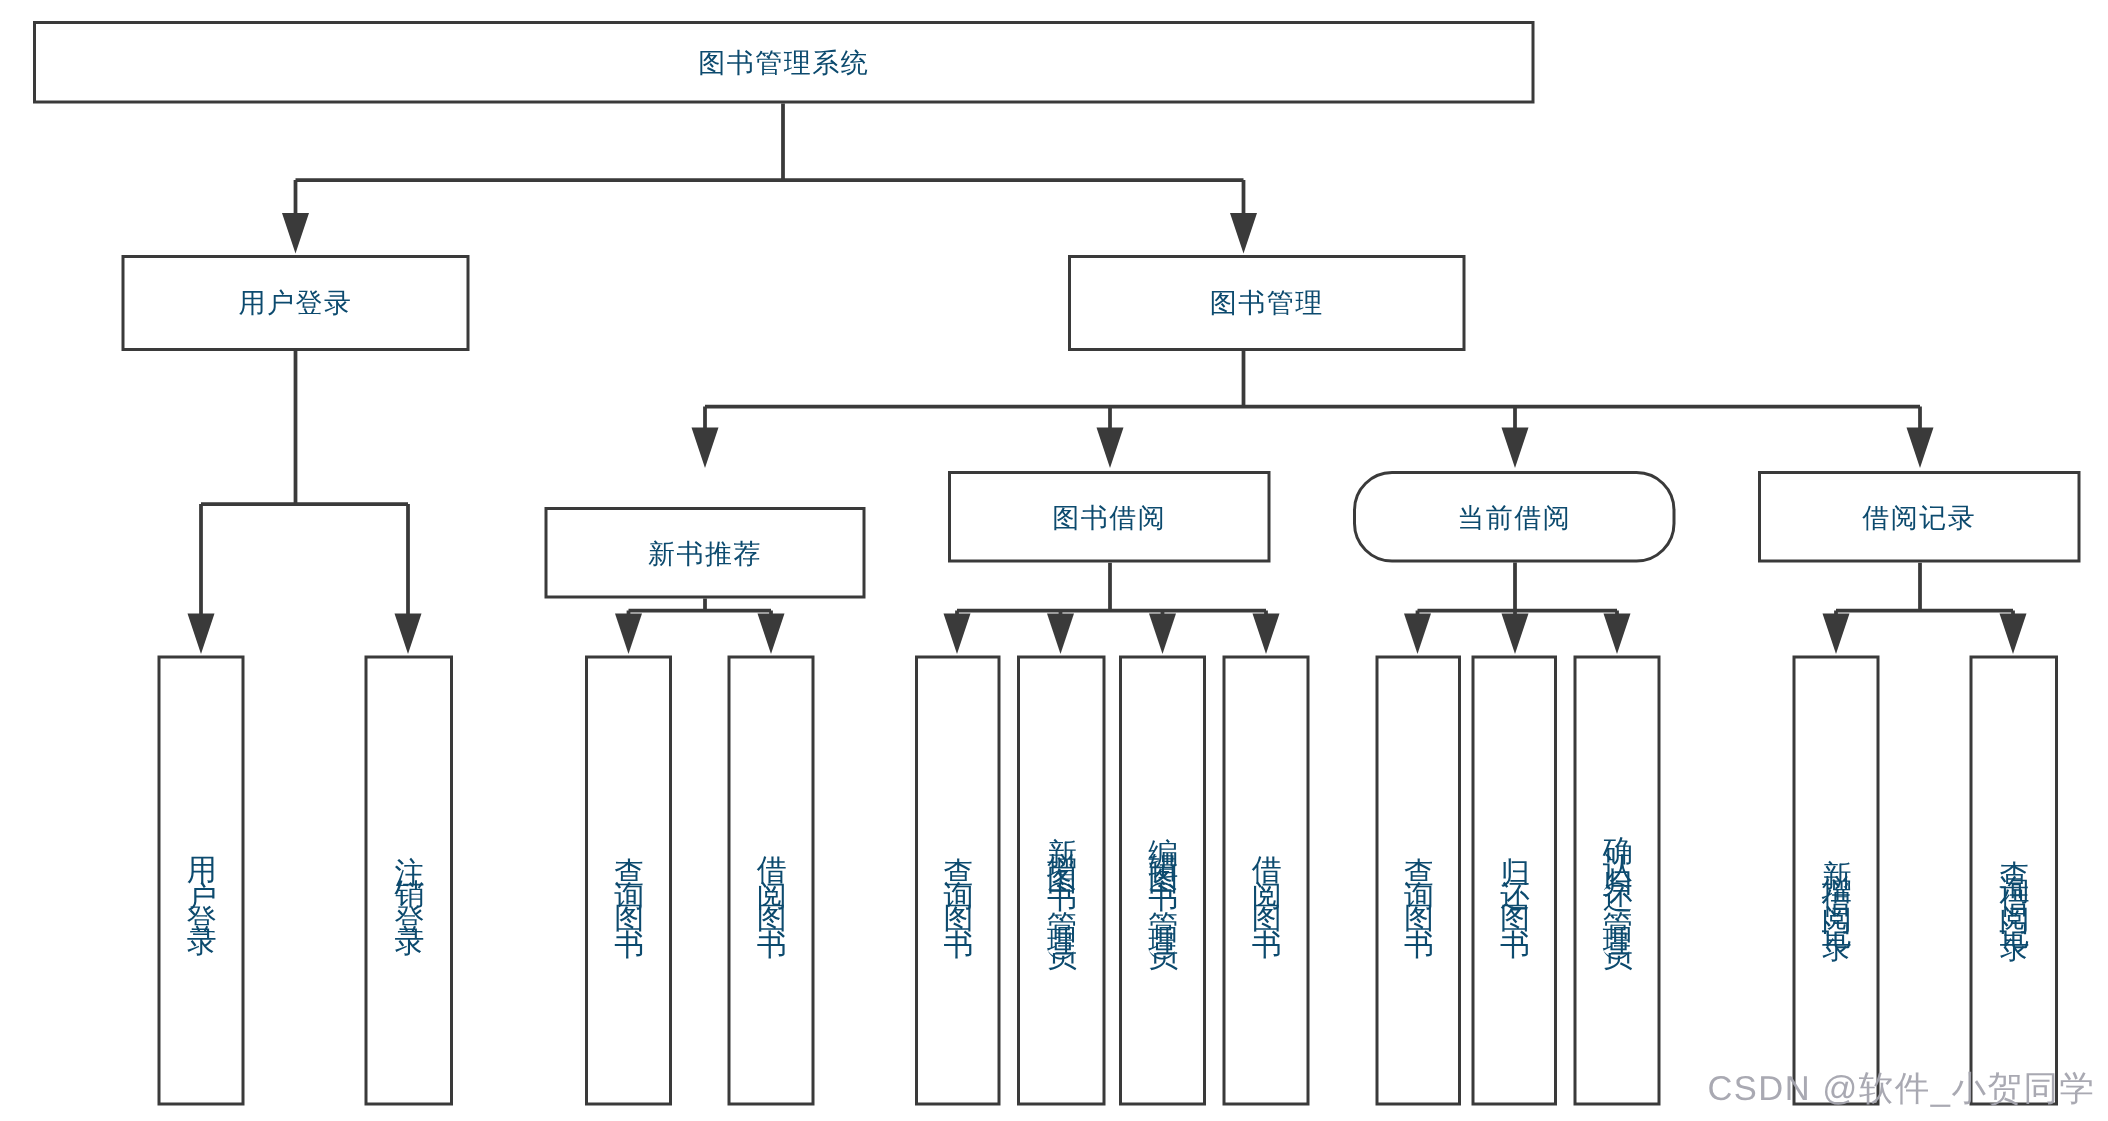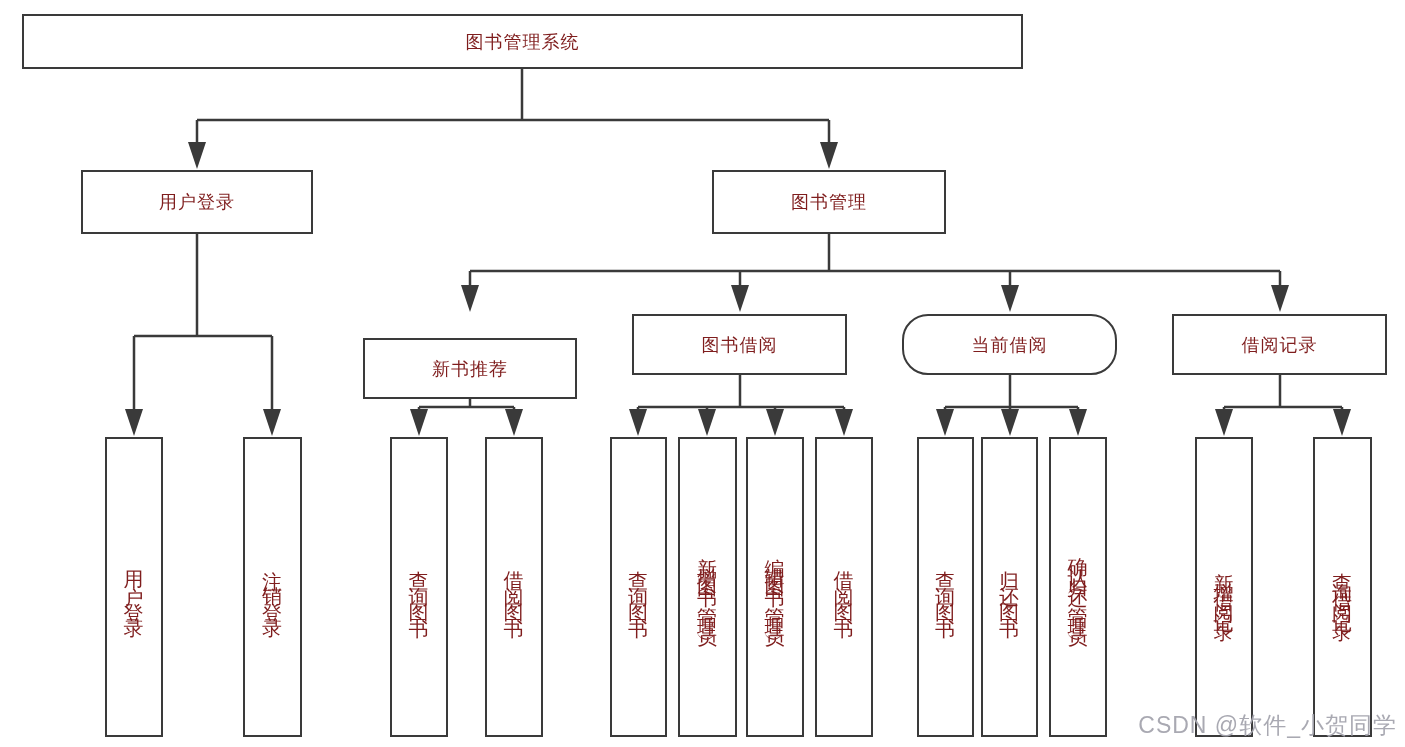--- a/index.html
+++ b/index.html
@@ -9,21 +9,21 @@
     background:#ffffff;
     font-family:"Liberation Sans","DejaVu Sans",sans-serif;
     overflow:hidden;
   }
   .connectors{position:absolute;left:0;top:0;width:1405px;height:747px;}
   .box{
     position:absolute;
     box-sizing:border-box;
     border:2.5px solid #3a3a3a;
     background:#ffffff;
-    color:#7f1d1d;
+    color:#0c4a6e;
     display:flex;align-items:center;justify-content:center;
     font-size:18px;
     letter-spacing:1px;
     z-index:2;
   }
   .hbox{white-space:nowrap;}
   .vbox{
     writing-mode:vertical-rl;
     text-orientation:mixed;
     font-size:20px;
@@ -77,21 +77,21 @@
       <polygon points="1010,436 1001,409 1019,409"></polygon>
       <polygon points="1078,436 1069,409 1087,409"></polygon>
       <polygon points="1224,436 1215,409 1233,409"></polygon>
       <polygon points="1342,436 1333,409 1351,409"></polygon>
     </g>
   </svg>
 
   <div class="box hbox" style="left:22px;top:14px;width:1001px;height:55px;">图书管理系统</div>
 
   <div class="box hbox" style="left:81px;top:170px;width:232px;height:64px;">用户登录</div>
-  <div class="box hbox" style="left:712px;top:170px;width:234px;height:64px;">图书管理</div>
+  <div class="box hbox" style="left:712px;top:170px;width:265px;height:64px;">图书管理</div>
 
   <div class="box hbox" style="left:363px;top:314px;width:214px;height:61px;margin-top:24px;">新书推荐</div>
   <div class="box hbox" style="left:632px;top:314px;width:215px;height:61px;text-align:center;">图书借阅</div>
   <div class="box hbox" style="left:902px;top:314px;width:215px;height:61px;border-radius:26px;">当前借阅</div>
   <div class="box hbox" style="left:1172px;top:314px;width:215px;height:61px;text-align:right;">借阅记录</div>
 
   <div class="box vbox sp16" style="left:105px;top:437px;width:58px;height:300px;">用户登录</div>
   <div class="box vbox sp16" style="left:243px;top:437px;width:59px;height:300px;">注销登录</div>
 
   <div class="box vbox sp16" style="left:390px;top:437px;width:58px;height:300px;">查询图书</div>

